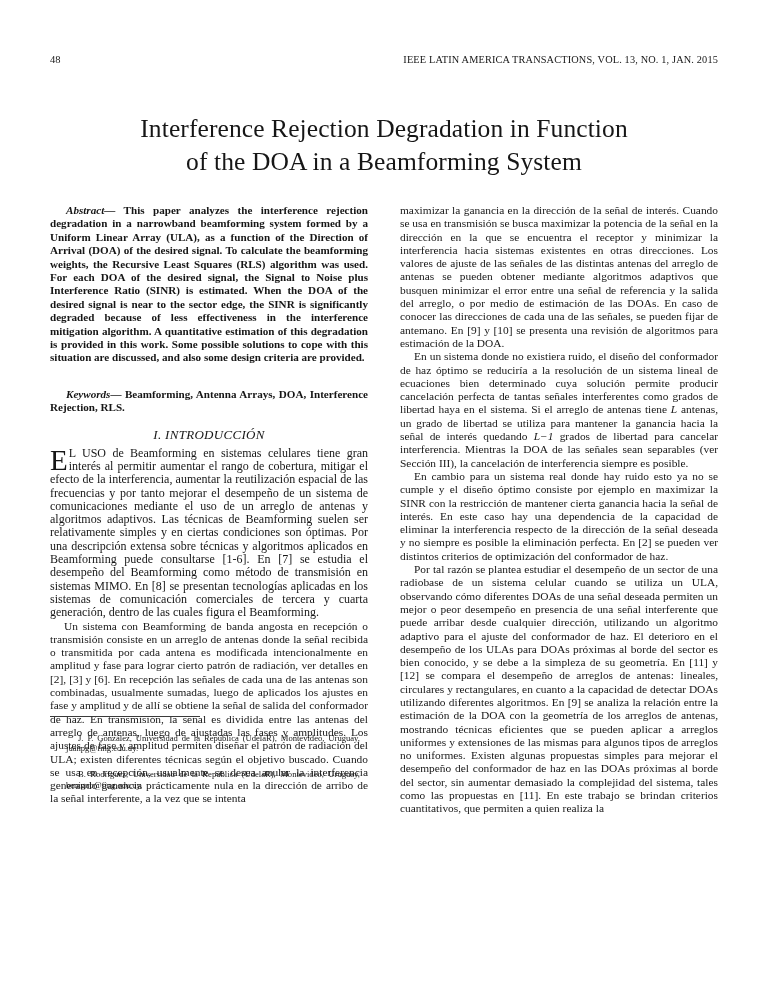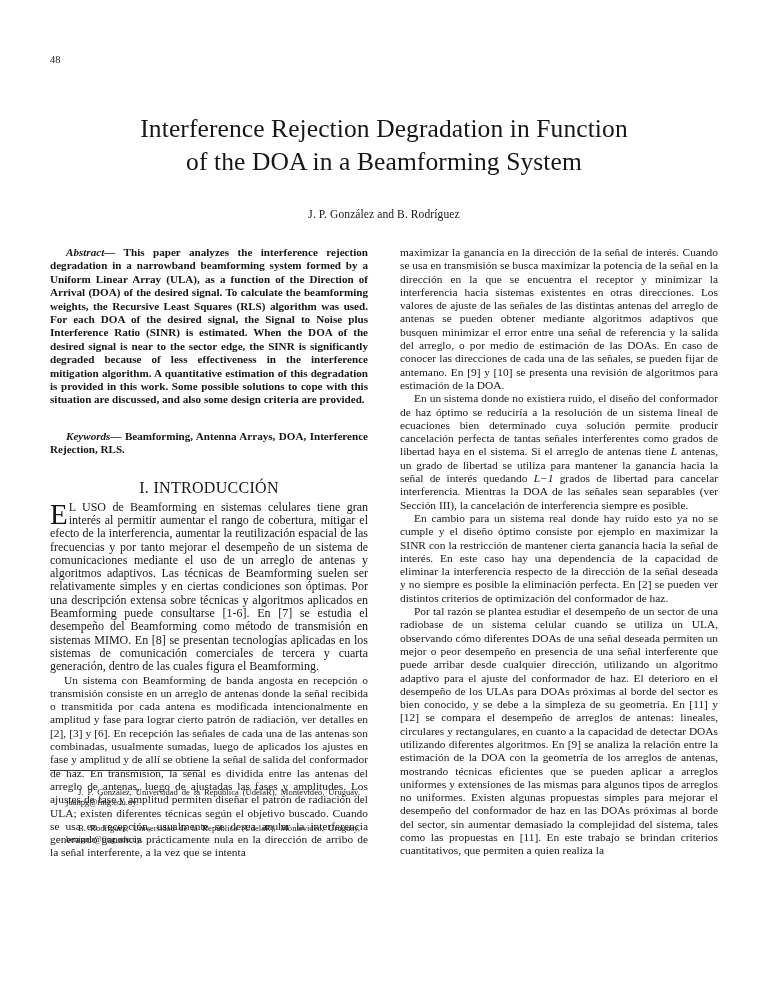--- a/index.html
+++ b/index.html
@@ -93,25 +93,26 @@
   }
   .abstract { text-indent: 16px; }
   .keywords { text-indent: 16px; margin-top: 23px; }
   .lead-italic {
     font-style: italic;
     font-weight: bold;
   }
 
   .section-head {
     text-align: center;
-    font-size: 16px;
+    font-size: 13px;
     font-variant: small-caps;
     letter-spacing: 0.3px;
-    margin-top: 22px;
+    margin-top: 12px;
     margin-bottom: 4px;
+    font-style: italic;
   }
 
   
   .dropcap-par {
     text-align: justify;
     font-size: 12px;
     line-height: 13.3px;
   }
   .dropcap-par::first-letter {
     float: left;
@@ -146,28 +147,28 @@
 
   .italic { font-style: italic; }
 </style>
 </head>
 <body>
 
 <div class="page">
 
   <div class="running-head">
     <span class="page-number">48</span>
+    <span class="journal-ref">IEEE LATIN AMERICA TRANSACTIONS, VOL. 13, NO. 1, JAN. 2015</span>
   </div>
 
   <div class="title-block">
     <h1 class="paper-title">
       <span>Interference Rejection Degradation in Function</span><br>
       <span>of the DOA in a Beamforming System</span>
     </h1>
-    <div class="authors">J. P. González and B. Rodríguez</div>
   </div>
 
   <div class="columns">
 
     <div class="col">
 
       <p class="abstract"><span class="lead-italic">Abstract—</span> <span>This paper analyzes the interference rejection degradation in a narrowband beamforming system formed by a Uniform Linear Array (ULA), as a function of the Direction of Arrival (DOA) of the desired signal. To calculate the beamforming weights, the Recursive Least Squares (RLS) algorithm was used. For each DOA of the desired signal, the Signal to Noise plus Interference Ratio (SINR) is estimated. When the DOA of the desired signal is near to the sector edge, the SINR is significantly degraded because of less effectiveness in the interference mitigation algorithm. A quantitative estimation of this degradation is provided in this work. Some possible solutions to cope with this situation are discussed, and also some design criteria are provided.</span></p>
 
       <p class="keywords"><span class="lead-italic">Keywords—</span> <span>Beamforming, Antenna Arrays, DOA, Interference Rejection, RLS.</span></p>
 

